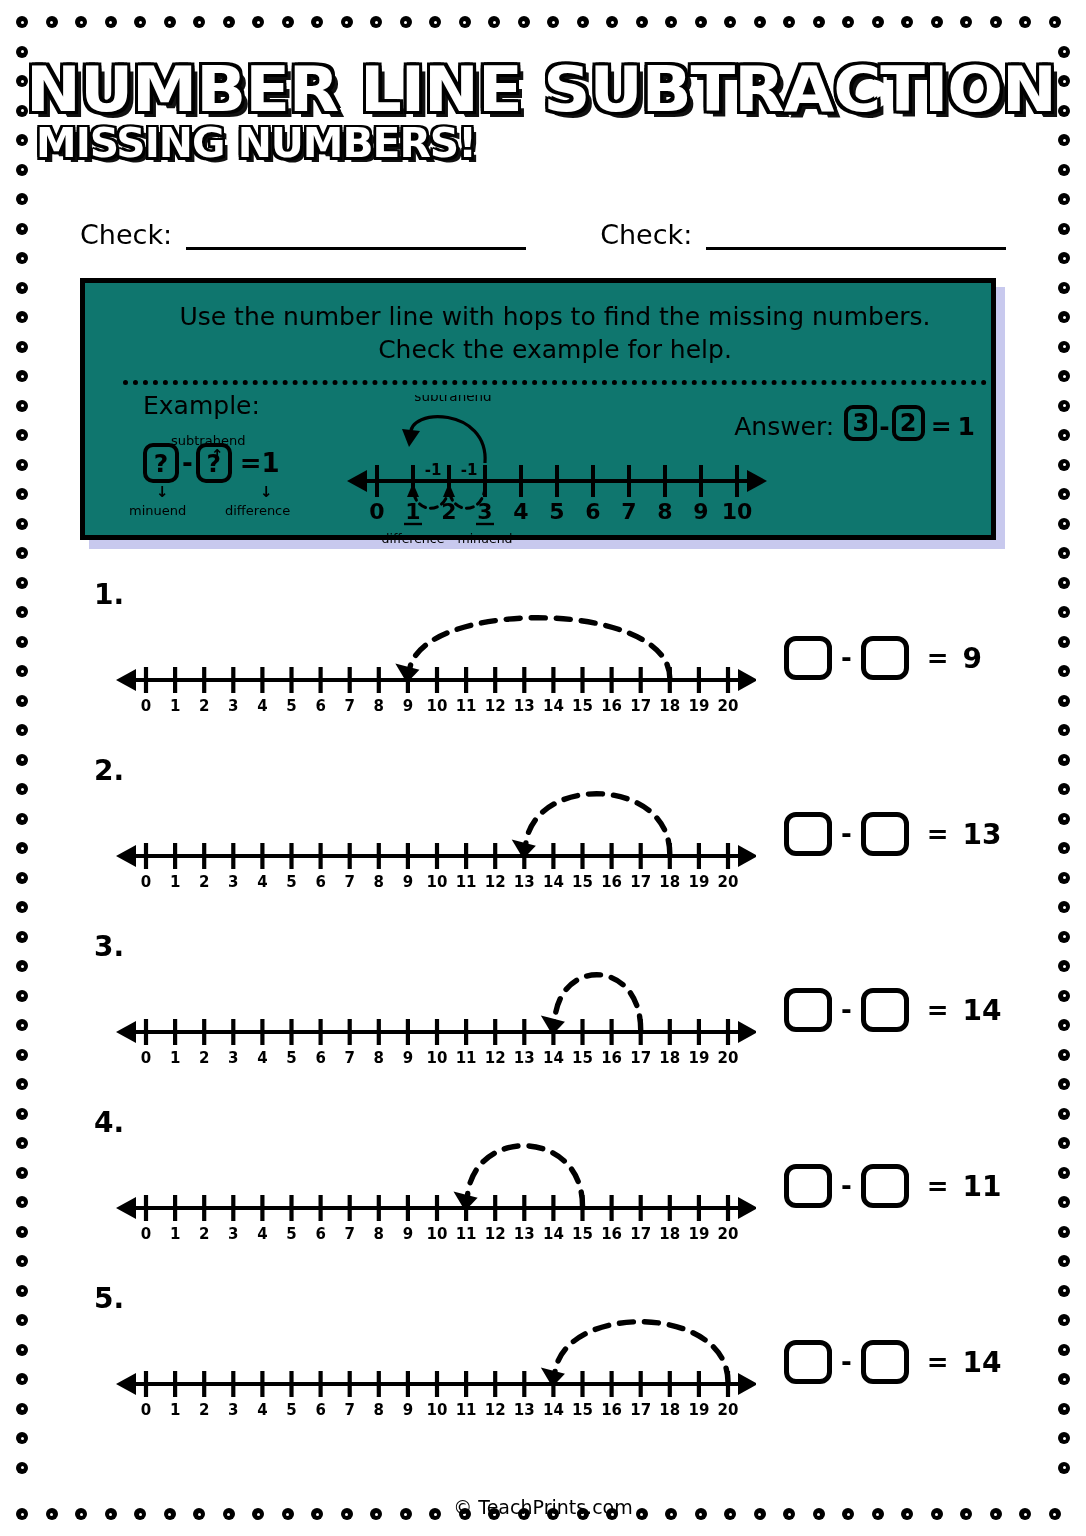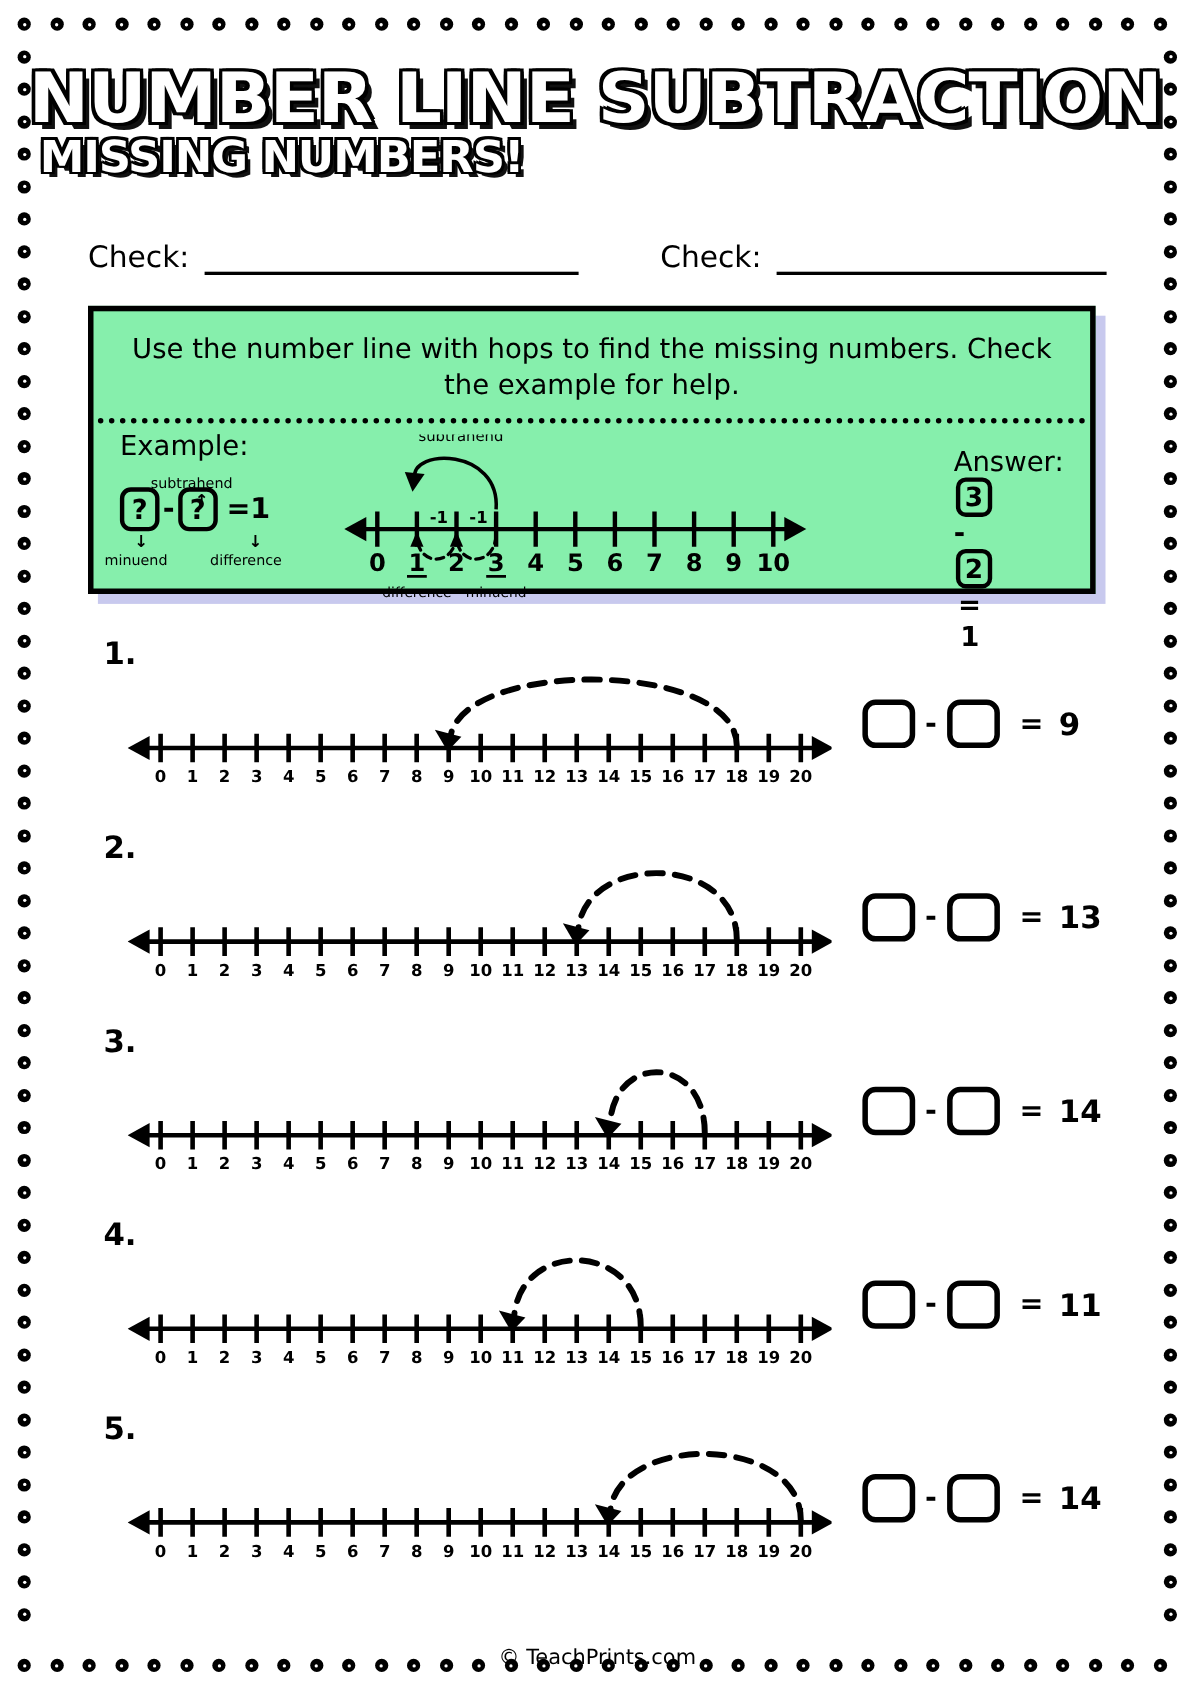--- a/index.html
+++ b/index.html
@@ -87,23 +87,24 @@
   .instr-wrap { position: relative; margin: 28px 0 0 34px; width: 916px; }
   .instr-shadow {
     position: absolute;
     left: 9px; top: 9px;
     width: 916px; height: 262px;
     background: #c8c9ee;
   }
   .instr-box {
     position: relative;
     border: 5px solid #000;
-    background: #86efac;
+    background: #0f766e;
     width: 916px;
     height: 262px;
+    padding-left: 34px;
   }
   .instr-text {
     text-align: center;
     font-size: 25px;
     padding: 18px 24px 12px;
     line-height: 1.3;
     color: #000;
   }
   .instr-divider {
     border-top: 5px dotted #000;
@@ -129,23 +130,22 @@
   .qminus { font-size: 26px; font-weight: bold; margin: 0 3px; }
   .qres { font-size: 26px; font-weight: bold; margin-left: 8px; }
   .lbl-tiny { position: absolute; font-size: 13px; white-space: nowrap; }
   .arrow-tiny { position: absolute; font-size: 15px; font-weight: bold; line-height: 1; }
 
   
   .ex-nl { position: absolute; left: 212px; top: 10px; width: 438px; height: 150px; }
 
   .ex-answer {
     position: absolute; right: 16px; top: 20px;
-    display: flex; align-items: flex-start;
+    display: flex; align-items: flex-end;
     font-size: 25px;
-    flex-direction: column;
   }
   .abox {
     width: 33px; height: 36px;
     border: 4px solid #000;
     border-radius: 9px;
     display: flex; align-items: center; justify-content: center;
     font-size: 24px; font-weight: bold;
     margin: 0 2px;
   }
 

